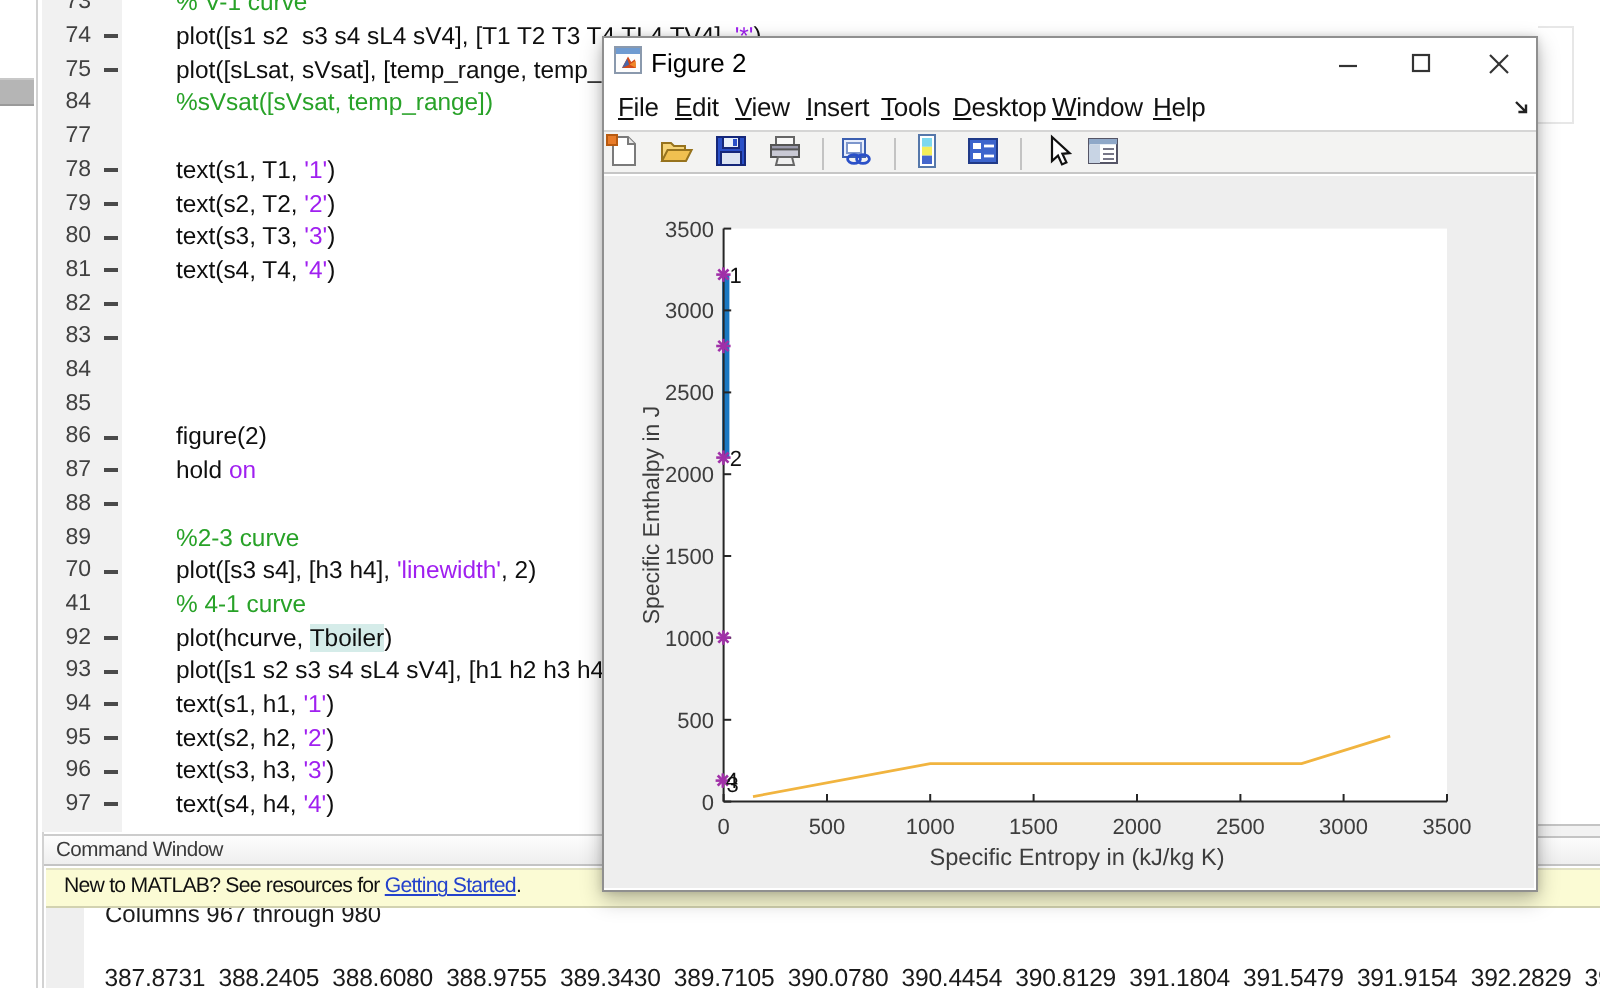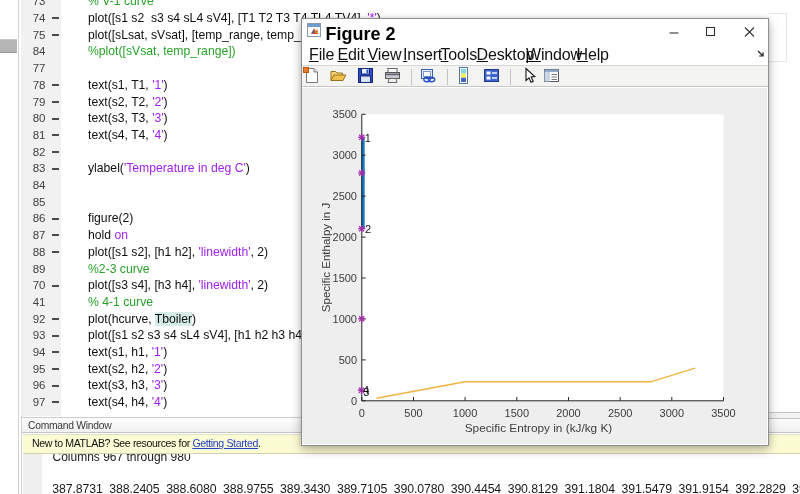--- a/index.html
+++ b/index.html
@@ -36,55 +36,55 @@
 
 
 #hscroll { position:absolute; left:768px; top:411.8px; width:32px; height:7.4px;
   background:#f2f2f2; border-top:1px solid #c4c4c4; border-bottom:1px solid #c4c4c4; }
 
 
 #figwin { position:absolute; left:300.5px; top:17.5px; width:468.5px; height:428.5px;
   background:#ffffff; border:1px solid #8f8f8f;
   box-shadow:0 4px 10px rgba(0,0,0,0.28), 0 0 4px rgba(0,0,0,0.12); }
 #titlebar { position:absolute; left:0; top:0; width:100%; height:25.5px; background:#fff; }
-#titletext { position:absolute; left:24px; top:5px; font-size:18px; color:#000;font-weight:bold; }
+#titletext { position:absolute; left:24px; top:5px; font-size:13px; color:#000; }
 #menubar { position:absolute; left:0; top:25.5px; width:100%; height:19.5px; background:#fff; }
-.mi { position:absolute; top:2.2px; font-size:16px; letter-spacing:-0.15px; color:#111; }
+.mi { position:absolute; top:2.2px; font-size:13px; letter-spacing:-0.15px; color:#111; }
 .mi u { text-decoration:underline; }
 #toolbar { position:absolute; left:0; top:46px; width:100%; height:22.5px;
   background:#f3f3f2; border-top:1px solid #d5d5d5; border-bottom:1px solid #c6c6c6; }
 .tsep { position:absolute; top:3px; width:1px; height:16px; background:#c3c3c3; }
 .ticon { position:absolute; top:1.5px; width:17px; height:17px; }
 #figclient { position:absolute; left:0; top:69px; width:465.5px; height:356.5px; background:#eeeeee; }
 </style>
 </head>
 <body>
 <div id="stage">
 
   <div id="editor">
     <div class="vline" style="left:17.5px"></div>
     <div class="vline" style="left:20.5px"></div>
     <div id="gutterbg"></div>
     <div id="rows">
 <div class="row" style="top:-6.7px"><div class="ln">73</div><div class="code"><c>% V-1 curve</c></div></div>
 <div class="row" style="top:10.0px"><div class="ln">74</div><div class="dash"></div><div class="code">plot([s1 s2  s3 s4 sL4 sV4], [T1 T2 T3 T4 TL4 TV4], <s>'*'</s>)</div></div>
 <div class="row" style="top:26.7px"><div class="ln">75</div><div class="dash"></div><div class="code">plot([sLsat, sVsat], [temp_range, temp_range])</div></div>
-<div class="row" style="top:43.4px"><div class="ln">84</div><div class="code"><c>%plot([sVsat, temp_range])</c></div></div>
+<div class="row" style="top:43.4px"><div class="ln">84</div><div class="code"><c>%sVsat([sVsat, temp_range])</c></div></div>
 <div class="row" style="top:60.1px"><div class="ln">77</div><div class="code"></div></div>
 <div class="row" style="top:76.8px"><div class="ln">78</div><div class="dash"></div><div class="code">text(s1, T1, <s>'1'</s>)</div></div>
 <div class="row" style="top:93.5px"><div class="ln">79</div><div class="dash"></div><div class="code">text(s2, T2, <s>'2'</s>)</div></div>
 <div class="row" style="top:110.2px"><div class="ln">80</div><div class="dash"></div><div class="code">text(s3, T3, <s>'3'</s>)</div></div>
 <div class="row" style="top:126.9px"><div class="ln">81</div><div class="dash"></div><div class="code">text(s4, T4, <s>'4'</s>)</div></div>
 <div class="row" style="top:143.6px"><div class="ln">82</div><div class="dash"></div></div>
-<div class="row" style="top:160.3px"><div class="ln">83</div><div class="dash"></div><div class="code">ylabel(<s>'Temperature in deg C'</s>)</div></div>
+<div class="row" style="top:160.3px"><div class="ln">83</div><div class="dash"></div></div>
 <div class="row" style="top:177.0px"><div class="ln">84</div><div class="code"></div></div>
 <div class="row" style="top:193.7px"><div class="ln">85</div><div class="code"></div></div>
 <div class="row" style="top:210.4px"><div class="ln">86</div><div class="dash"></div><div class="code">figure(2)</div></div>
 <div class="row" style="top:227.1px"><div class="ln">87</div><div class="dash"></div><div class="code">hold <s>on</s></div></div>
-<div class="row" style="top:243.8px"><div class="ln">88</div><div class="dash"></div><div class="code">plot([s1 s2], [h1 h2], <s>'linewidth'</s>, 2)</div></div>
+<div class="row" style="top:243.8px"><div class="ln">88</div><div class="dash"></div></div>
 <div class="row" style="top:260.5px"><div class="ln">89</div><div class="code"><c>%2-3 curve</c></div></div>
 <div class="row" style="top:277.2px"><div class="ln">70</div><div class="dash"></div><div class="code">plot([s3 s4], [h3 h4], <s>'linewidth'</s>, 2)</div></div>
 <div class="row" style="top:293.9px"><div class="ln">41</div><div class="code"><c>% 4-1 curve</c></div></div>
 <div class="row" style="top:310.6px"><div class="ln">92</div><div class="dash"></div><div class="code">plot(hcurve, <span class="hl">Tboiler</span>)</div></div>
 <div class="row" style="top:327.3px"><div class="ln">93</div><div class="dash"></div><div class="code">plot([s1 s2 s3 s4 sL4 sV4], [h1 h2 h3 h4 hL4 hV4])</div></div>
 <div class="row" style="top:344.0px"><div class="ln">94</div><div class="dash"></div><div class="code">text(s1, h1, <s>'1'</s>)</div></div>
 <div class="row" style="top:360.7px"><div class="ln">95</div><div class="dash"></div><div class="code">text(s2, h2, <s>'2'</s>)</div></div>
 <div class="row" style="top:377.4px"><div class="ln">96</div><div class="dash"></div><div class="code">text(s3, h3, <s>'3'</s>)</div></div>
 <div class="row" style="top:394.1px"><div class="ln">97</div><div class="dash"></div><div class="code">text(s4, h4, <s>'4'</s>)</div></div>
 </div>

